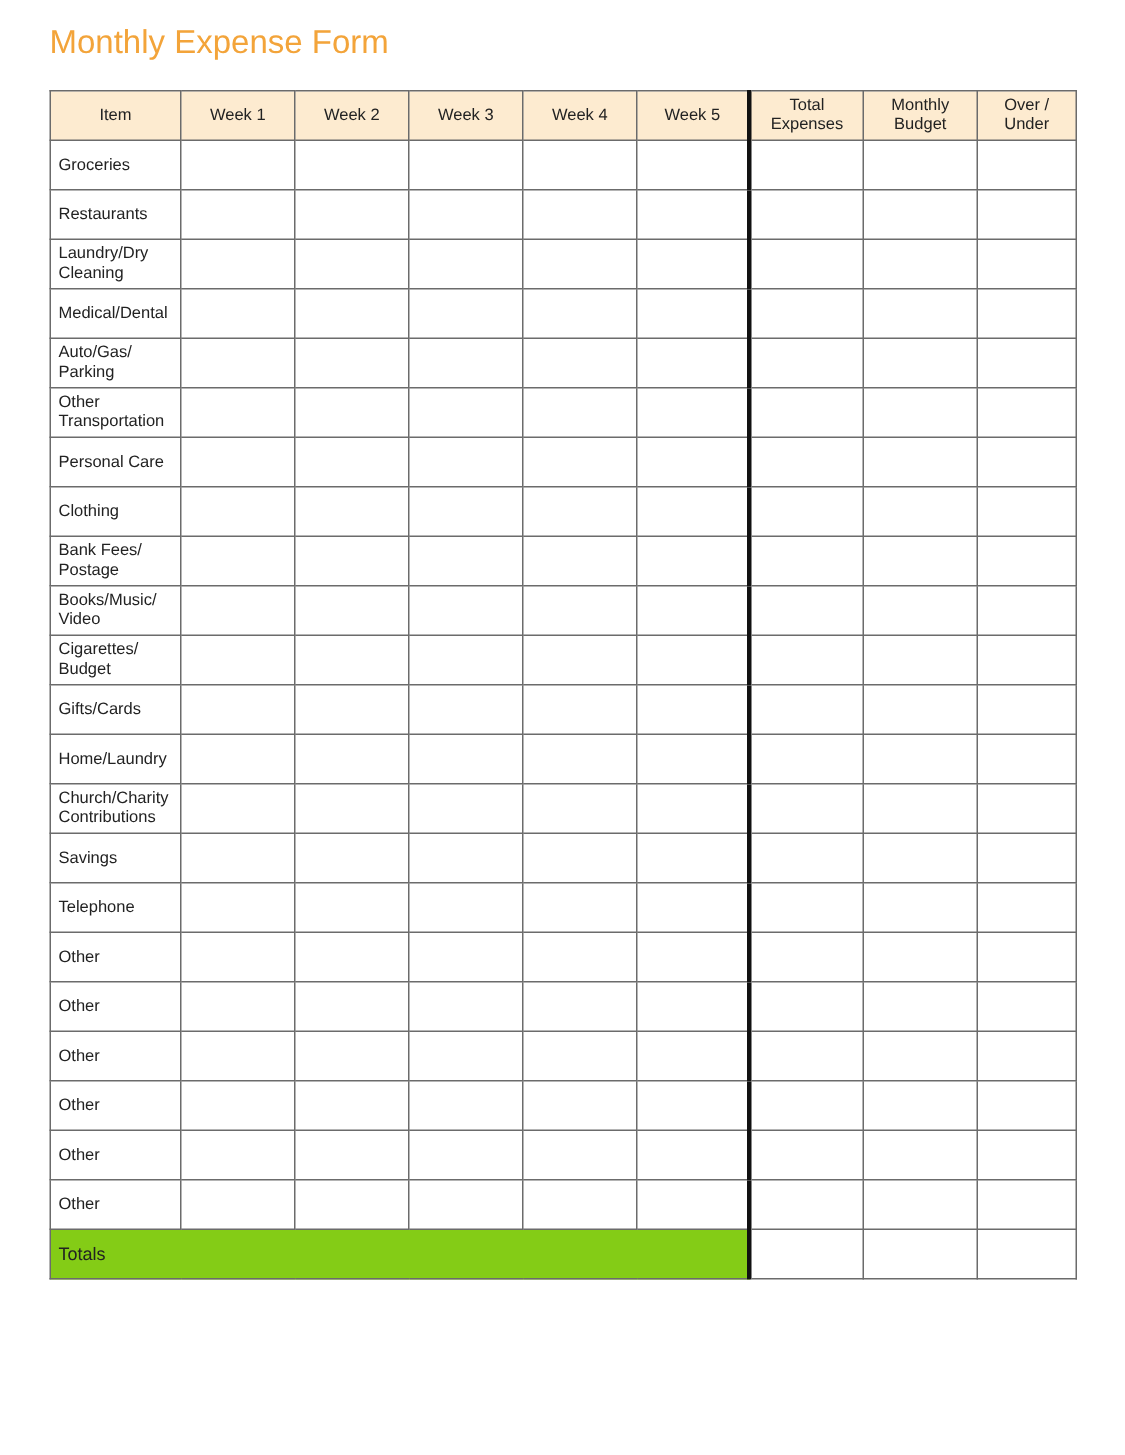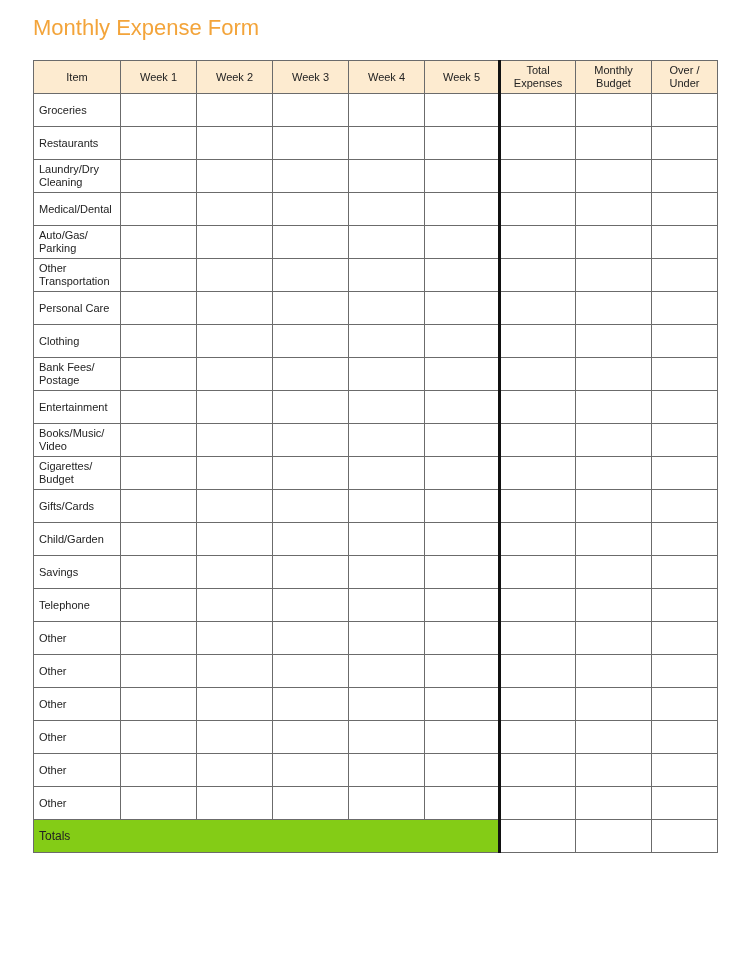--- a/index.html
+++ b/index.html
@@ -137,31 +137,20 @@
         <td></td>
         <td></td>
         <td></td>
         <td></td>
         <td></td>
         <td class="thick"></td>
         <td></td>
         <td></td>
       </tr>
       <tr>
-        <td class="item" style="word-break: normal;">Entertainment</td>
-        <td></td>
-        <td></td>
-        <td></td>
-        <td></td>
-        <td></td>
-        <td class="thick"></td>
-        <td></td>
-        <td></td>
-      </tr>
-      <tr>
         <td class="item" style="word-break: normal;">Books/Music/ Video</td>
         <td></td>
         <td></td>
         <td></td>
         <td></td>
         <td></td>
         <td class="thick"></td>
         <td></td>
         <td></td>
       </tr>
@@ -181,21 +170,32 @@
         <td></td>
         <td></td>
         <td></td>
         <td></td>
         <td></td>
         <td class="thick"></td>
         <td></td>
         <td></td>
       </tr>
       <tr>
-        <td class="item" style="word-break: normal;">Child/Garden</td>
+        <td class="item" style="word-break: normal;">Home/Laundry</td>
+        <td></td>
+        <td></td>
+        <td></td>
+        <td></td>
+        <td></td>
+        <td class="thick"></td>
+        <td></td>
+        <td></td>
+      </tr>
+      <tr>
+        <td class="item" style="word-break: normal;">Church/Charity Contributions</td>
         <td></td>
         <td></td>
         <td></td>
         <td></td>
         <td></td>
         <td class="thick"></td>
         <td></td>
         <td></td>
       </tr>
       <tr>

